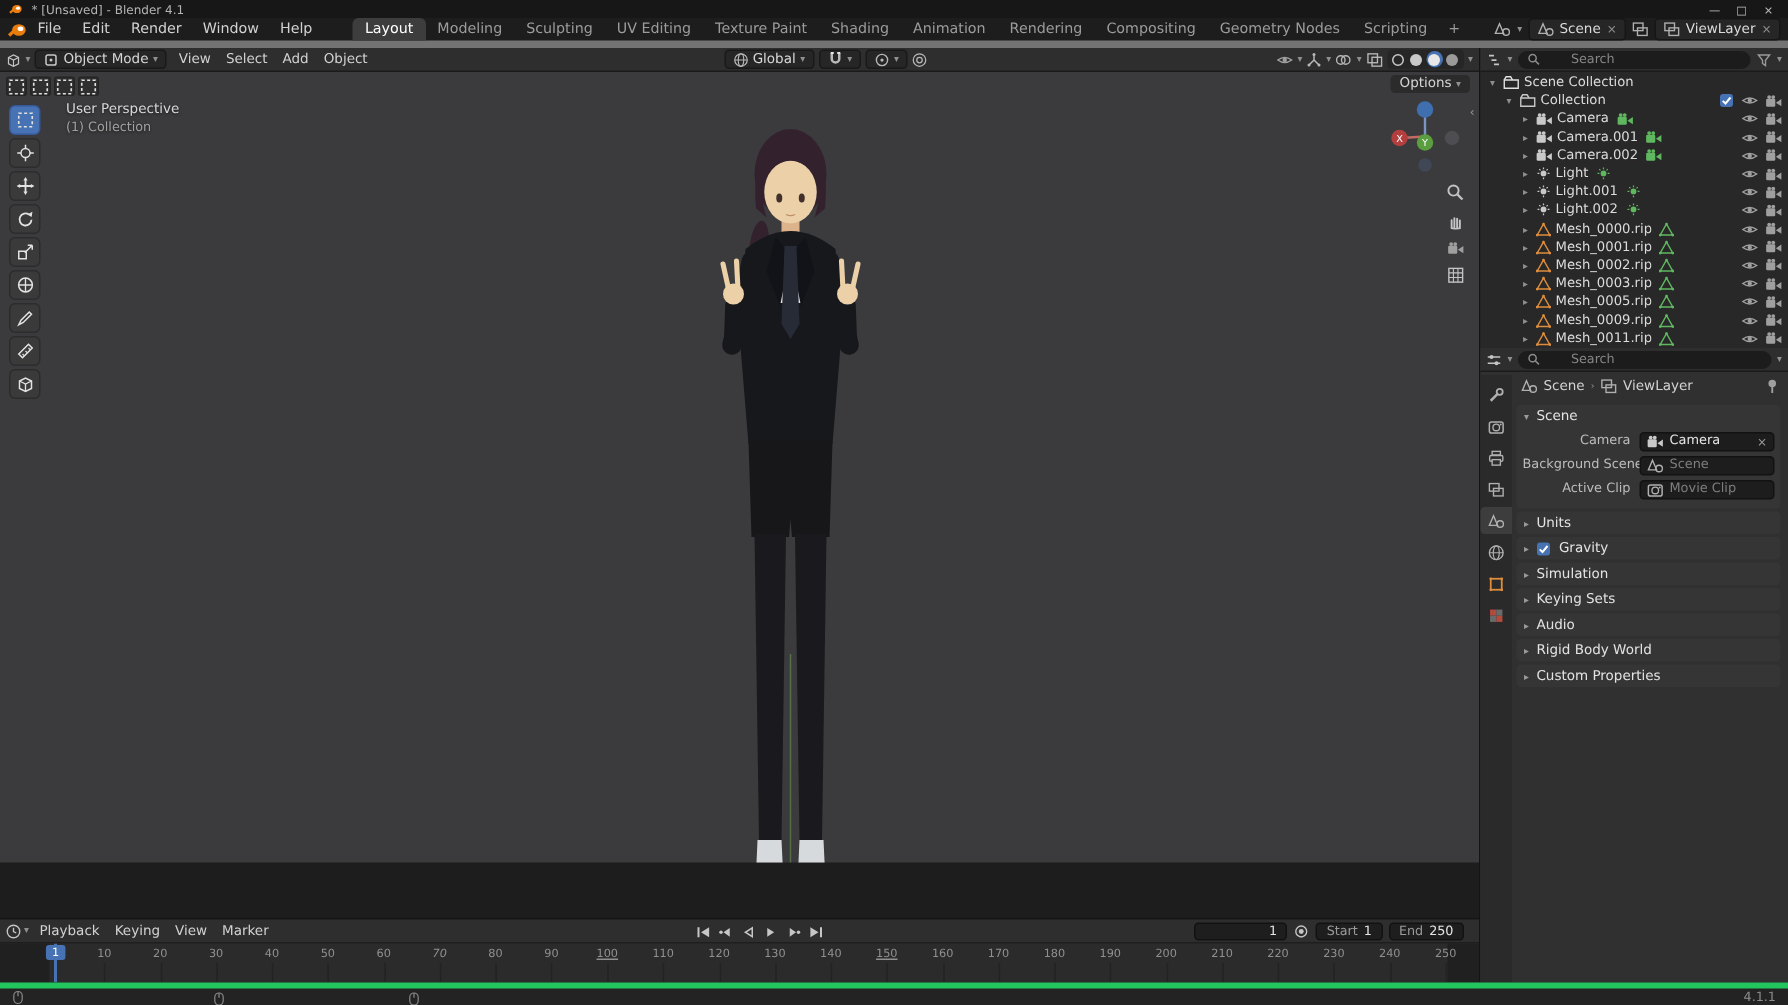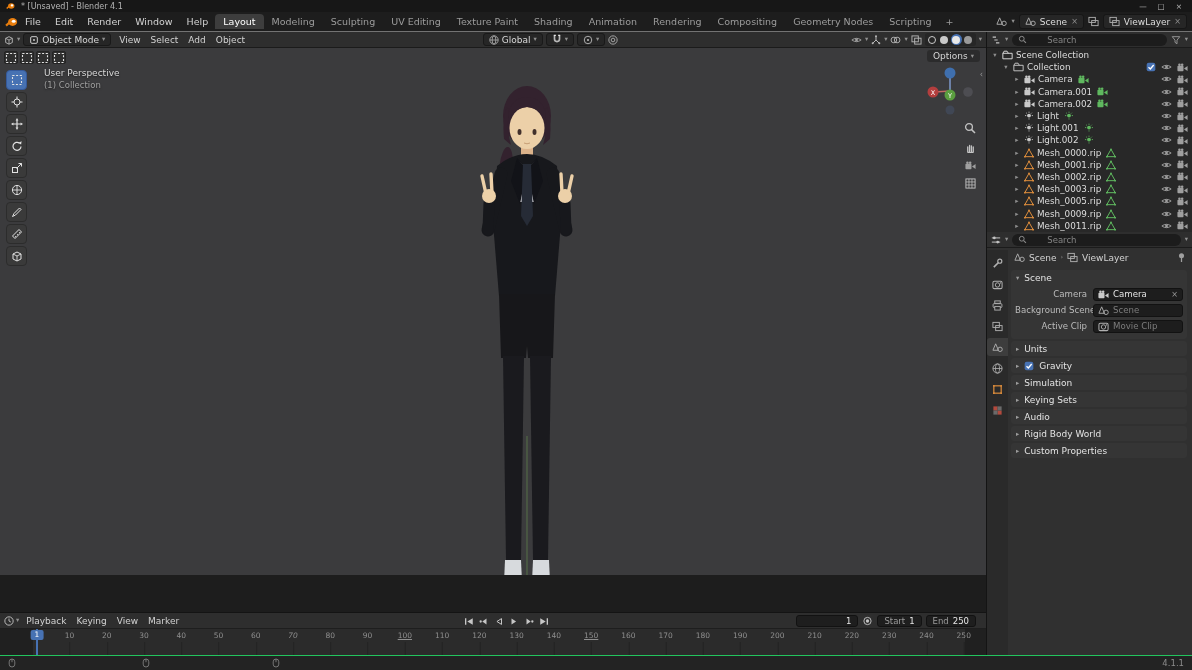--- a/index.html
+++ b/index.html
@@ -6,23 +6,23 @@
 body{background:#000;font-family:"DejaVu Sans",sans-serif;}
 .app{position:relative;width:1192px;height:670px;background:#1d1d1d;color:#c8c8c8;font-size:10px;overflow:hidden;}
 .ic{display:inline-flex;line-height:0;align-items:center;justify-content:center;}
 .chev{color:#909090;font-size:6.5px;line-height:1;}
 
 .titlebar{position:absolute;top:0;left:0;right:0;height:12px;background:#171717;display:flex;align-items:center;gap:4px;padding:0 4px;font-size:8px;color:#b4b4b4;}
 .titlebar .ic svg{transform:scale(.7);}
 .win-controls{margin-left:auto;display:flex;}
 .win-btn{width:18px;text-align:center;font-size:7.5px;color:#bdbdbd;}
 
-.menubar{position:absolute;top:12px;left:0;right:0;height:20px;background:#1d1d1d;display:flex;align-items:center;padding:0 5px;font-size:9.5px;border-bottom:1px solid #737373;}
+.menubar{position:absolute;top:12px;left:0;right:0;height:20px;background:#1d1d1d;display:flex;align-items:center;padding:0 5px;font-size:9.5px;border-bottom:5px solid #737373;}
 .menu-item{padding:2px 7px;color:#d2d2d2;border-radius:3px;}
-.wtabs{display:flex;margin-left:0;align-items:center;}
+.wtabs{display:flex;margin-left:20px;align-items:center;}
 .wtab{padding:2px 8px;color:#9c9c9c;border-radius:4px 4px 0 0;white-space:nowrap;}
 .wtab.active{background:#3d3d3d;color:#fff;}
 .wtab-add{padding:0 6px;color:#9c9c9c;}
 .mb-right{margin-left:auto;display:flex;align-items:center;gap:4px;}
 .pill{display:flex;align-items:center;gap:4px;background:#262626;border:1px solid #161616;border-radius:3px;padding:1px 5px;font-size:9px;color:#dcdcdc;height:15px;white-space:nowrap;}
 .pill .x{color:#8e8e8e;font-size:8px;}
 
 .viewport{position:absolute;top:32px;left:0;width:986px;height:580px;}
 .vp-header{height:16px;background:#2e2e2e;display:flex;align-items:center;gap:3px;padding:0 4px;font-size:9px;border-bottom:1px solid #1b1b1b;}
 .dd{display:flex;align-items:center;gap:3px;background:#262626;border:1px solid #191919;border-radius:3px;padding:0 5px;height:13px;color:#d8d8d8;white-space:nowrap;}
@@ -83,21 +83,21 @@
 .tl-field{background:#1e1e1e;border:1px solid #121212;border-radius:3px;height:12px;display:flex;align-items:center;padding:0 6px;font-size:8.5px;gap:4px;color:#e6e6e6;}
 .tl-field .lab{color:#9a9a9a;}
 .tl-frame{width:62px;justify-content:flex-end;}
 .tl-ruler{position:relative;height:26px;background:#2b2b2b;overflow:hidden;}
 .tick{position:absolute;top:2px;transform:translateX(-50%);font-size:7.5px;color:#8f8f8f;}
 .tick i{position:absolute;left:50%;top:11px;height:16px;border-left:1px solid #232323;}
 .range-shade{position:absolute;top:0;bottom:0;background:rgba(0,0,0,.24);}
 .playhead{position:absolute;top:0;bottom:0;width:2px;background:#4772b3;}
 .playhead-label{position:absolute;top:1px;transform:translateX(-50%);background:#4772b3;color:#fff;font-size:7.5px;padding:0 4px;border-radius:2px;line-height:10px;}
 
-.statusbar{position:absolute;top:655px;left:0;right:0;height:15px;background:#232323;border-top:1px solid #22c55e;display:flex;align-items:center;font-size:8.5px;color:#8d8d8d;padding:0 8px;}
+.statusbar{position:absolute;top:655px;left:0;right:0;height:15px;background:#232323;border-top:4px solid #22c55e;display:flex;align-items:center;font-size:8.5px;color:#8d8d8d;padding:0 8px;}
 .sb-hint{position:absolute;top:2px;}
 .sb-version{margin-left:auto;color:#8d8d8d;}
 </style>
 </head>
 <body>
 
 <div class="app">
 
   <div class="titlebar">
     <span class="ic">

